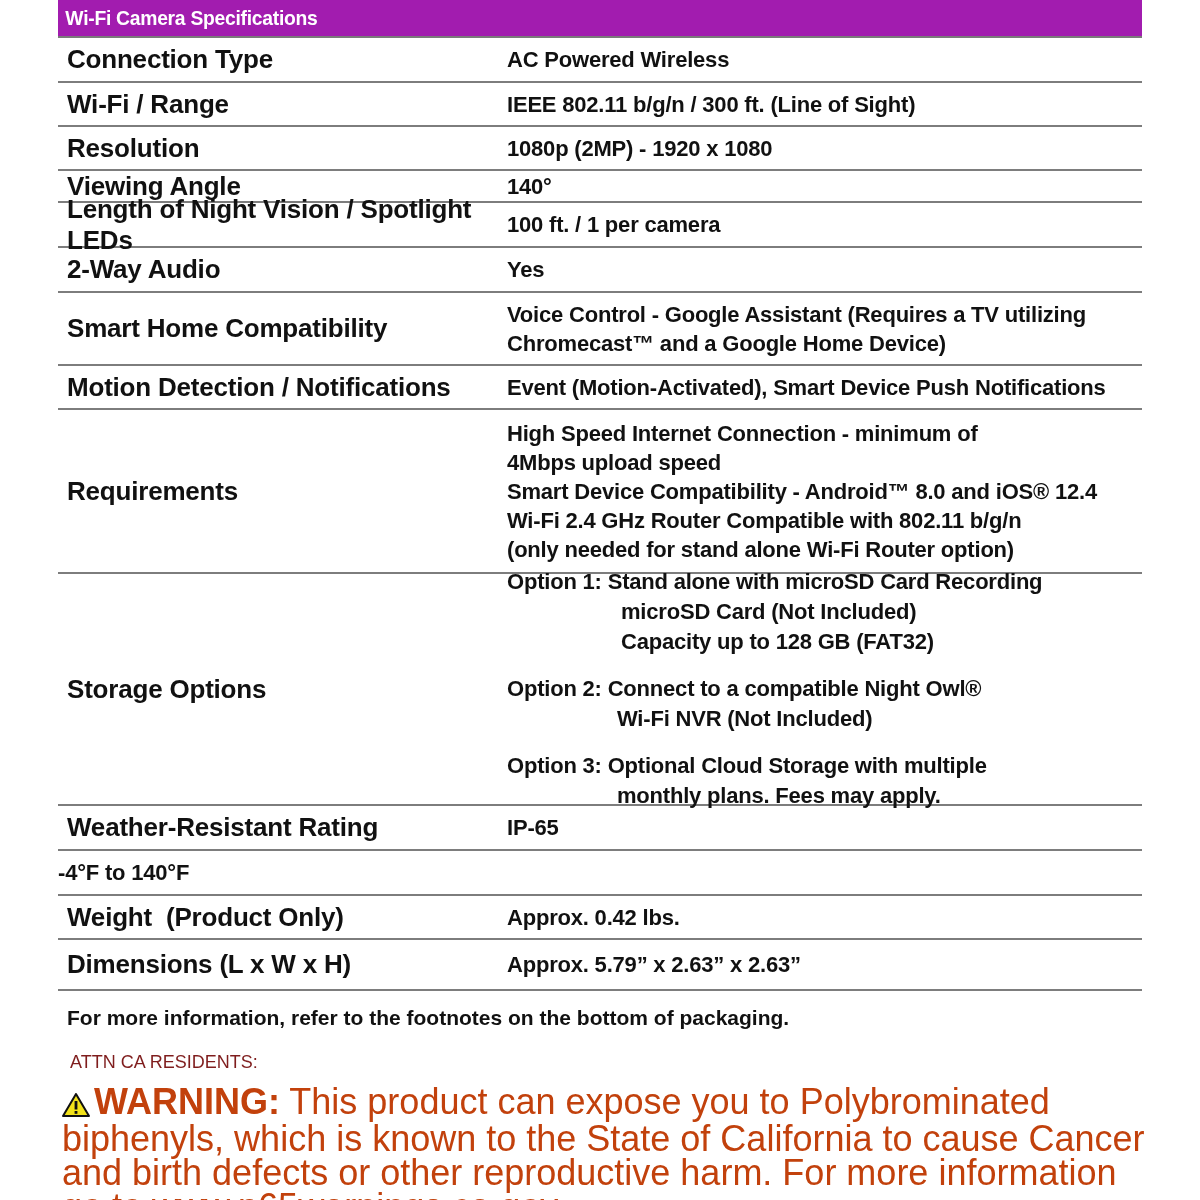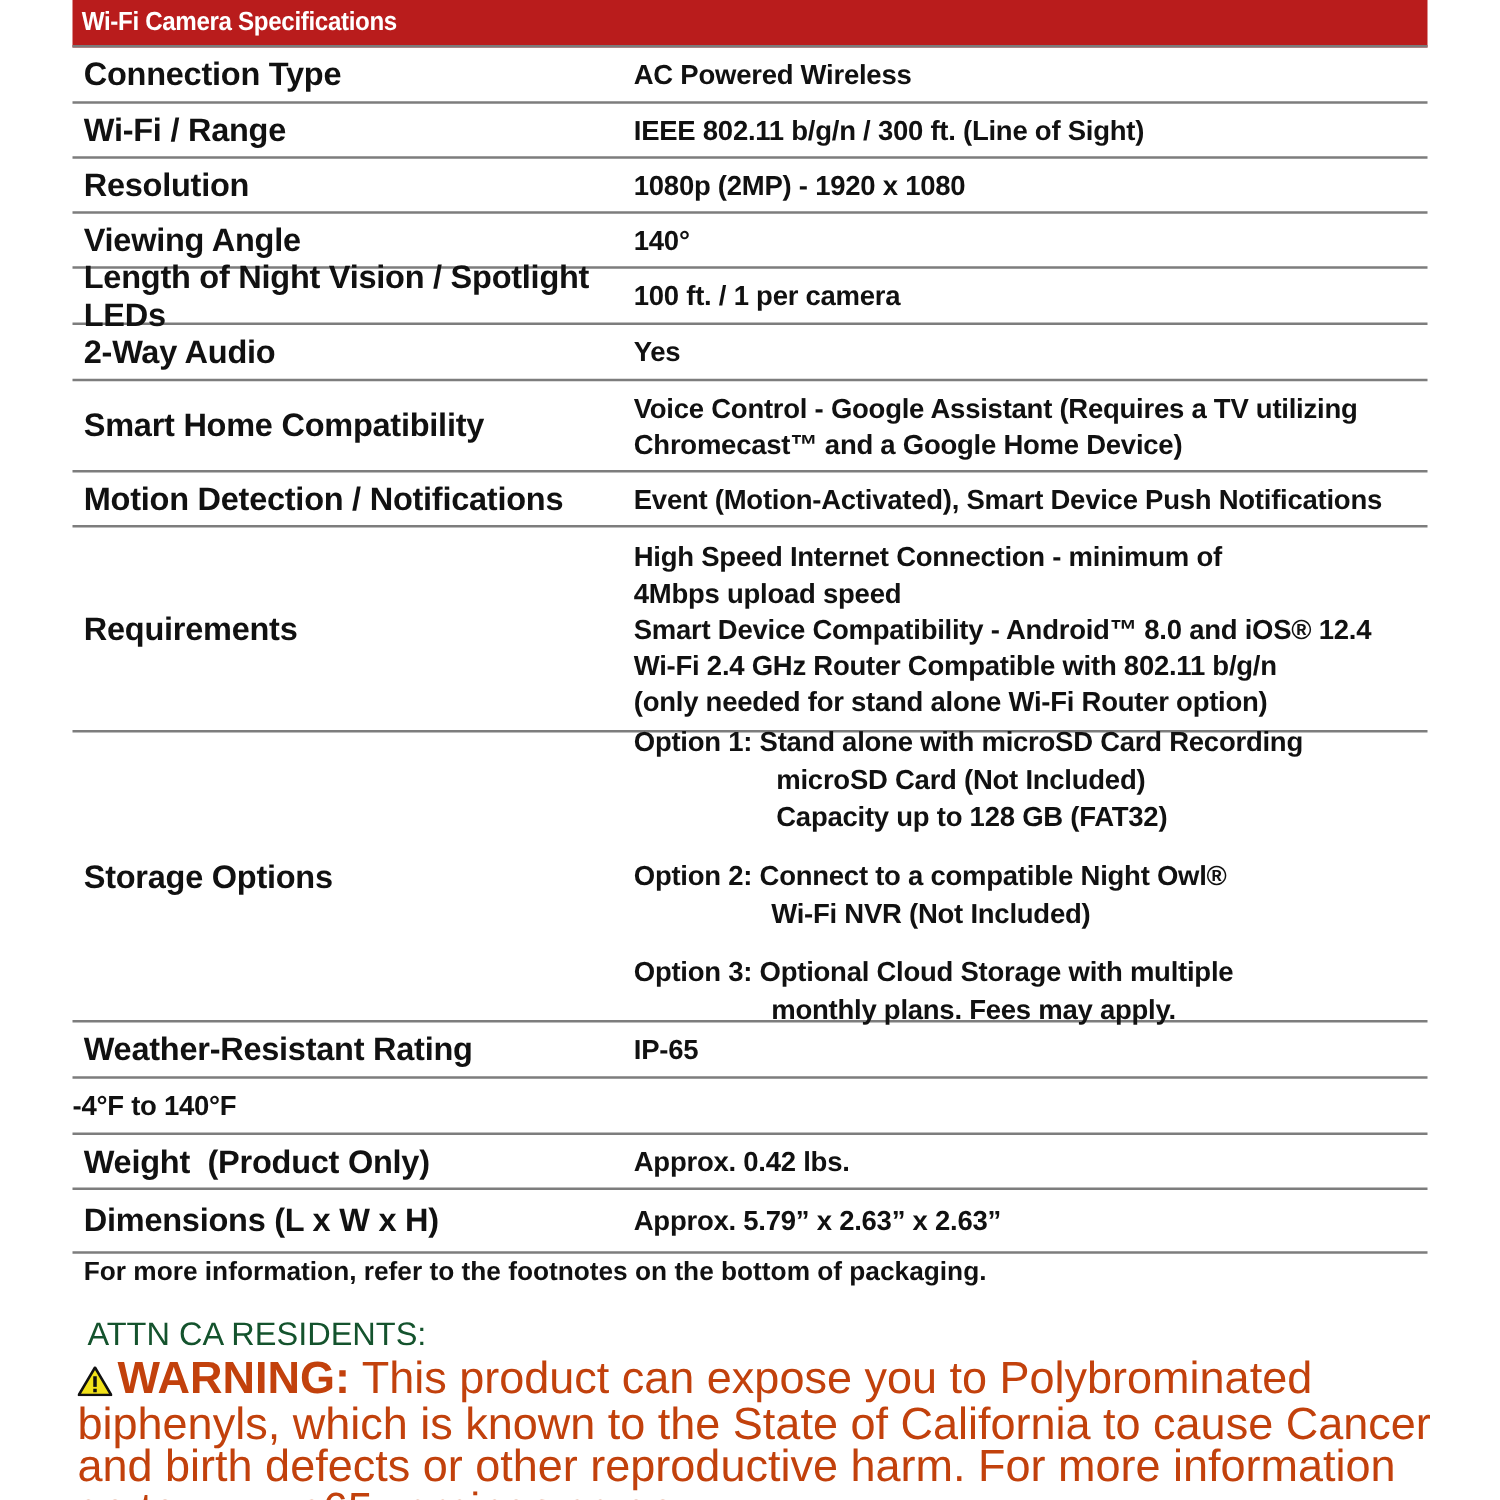--- a/index.html
+++ b/index.html
@@ -1,31 +1,31 @@
 <!DOCTYPE html>
 <html><head>
   <meta charset="utf-8">
   <style>
     html, body { margin: 0; padding: 0; background: #ffffff; }
     body { width: 1200px; height: 1200px; position: relative; overflow: hidden;
            font-family: "Liberation Sans Narrow", "Liberation Sans", sans-serif; color: #111; }
     .sheet { position: absolute; left: 58px; top: 0; width: 1084px; }
-    .header { height: 38px; background: #b91c1c; border-bottom: 2px solid #7a7a7a;
+    .header { height: 38px; background: #a21caf; border-bottom: 2px solid #7a7a7a;
               box-sizing: border-box; display: flex; align-items: center; }
     .header span { color: #ffffff; font-weight: bold; font-size: 21px; padding-left: 8px;
                    letter-spacing: -0.3px; transform: scaleX(0.92); transform-origin: left center; display:inline-block; }
     .row { display: flex; border-bottom: 2px solid #7d7d7d; box-sizing: border-box; align-items: center; }
     .label { width: 440px; padding-left: 9px; font-weight: bold; font-size: 26px; letter-spacing: -0.2px; }
     .value { flex: 1; font-weight: bold; font-size: 22px; letter-spacing: -0.2px; line-height: 29px; }
     .value .line { display: block; white-space: nowrap; }
     .value .line.indent { padding-left: 114px; }
     .value .line.indent2 { padding-left: 110px; }
     .value .line.gap { margin-top: 17px; }
     .footnote { position: absolute; left: 67px; top: 1006px; font-weight: bold; font-size: 21px; }
-    .attn { position: absolute; left: 70px; top: 1052px; font-size: 26px; font-weight: normal; color: #14532d; }
+    .attn { position: absolute; left: 70px; top: 1052px; font-size: 18px; font-weight: normal; color: #7f1d1d; }
     .warning { position: absolute; left: 62px; top: 1085px; width: 1100px; font-size: 36px; line-height: 34px; color: #c2410c; }
     .warning b { font-weight: bold; }
     .warn-icon { display: inline-block; vertical-align: -3px; margin-right: 4px; }
   </style>
 </head>
 <body>
 
 <div class="sheet">
   <div class="header">
     <span>Wi-Fi Camera Specifications</span>
@@ -42,21 +42,21 @@
     <div class="value">
         <span class="line">IEEE 802.11 b/g/n / 300 ft. (Line of Sight)</span>
       </div>
   </div>
   <div class="row" style="height:44px">
     <div class="label">Resolution</div>
     <div class="value">
         <span class="line">1080p (2MP) - 1920 x 1080</span>
       </div>
   </div>
-  <div class="row" style="height:44px">
+  <div class="row" style="height:32px">
     <div class="label">Viewing Angle</div>
     <div class="value">
         <span class="line">140°</span>
       </div>
   </div>
   <div class="row" style="height:45px">
     <div class="label">Length of Night Vision / Spotlight LEDs</div>
     <div class="value">
         <span class="line">100 ft. / 1 per camera</span>
       </div>

